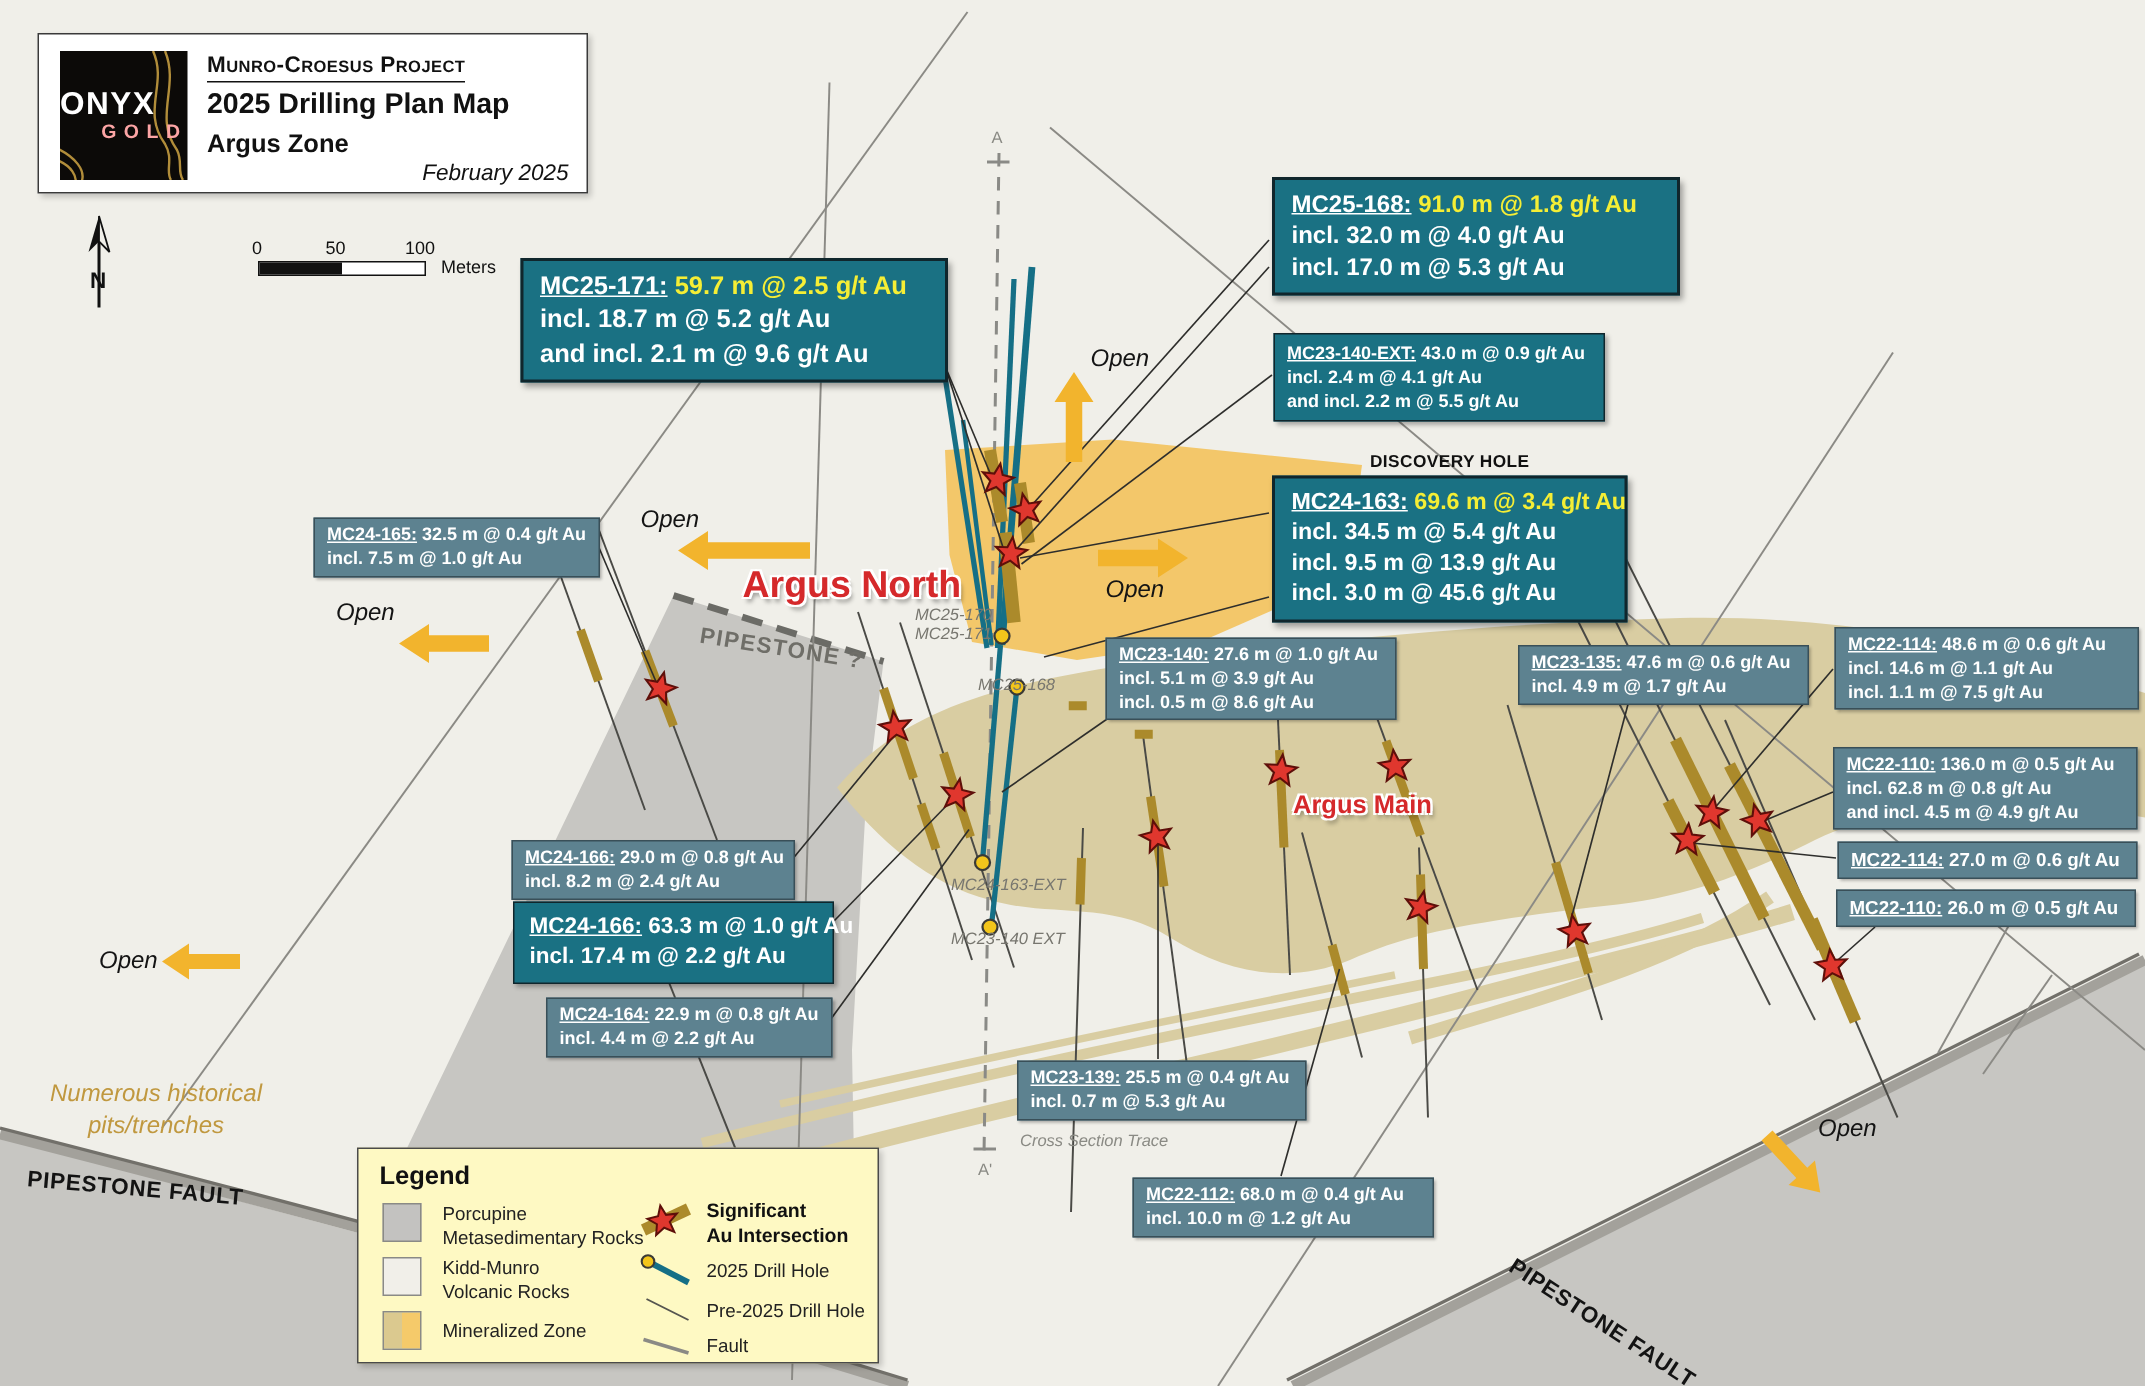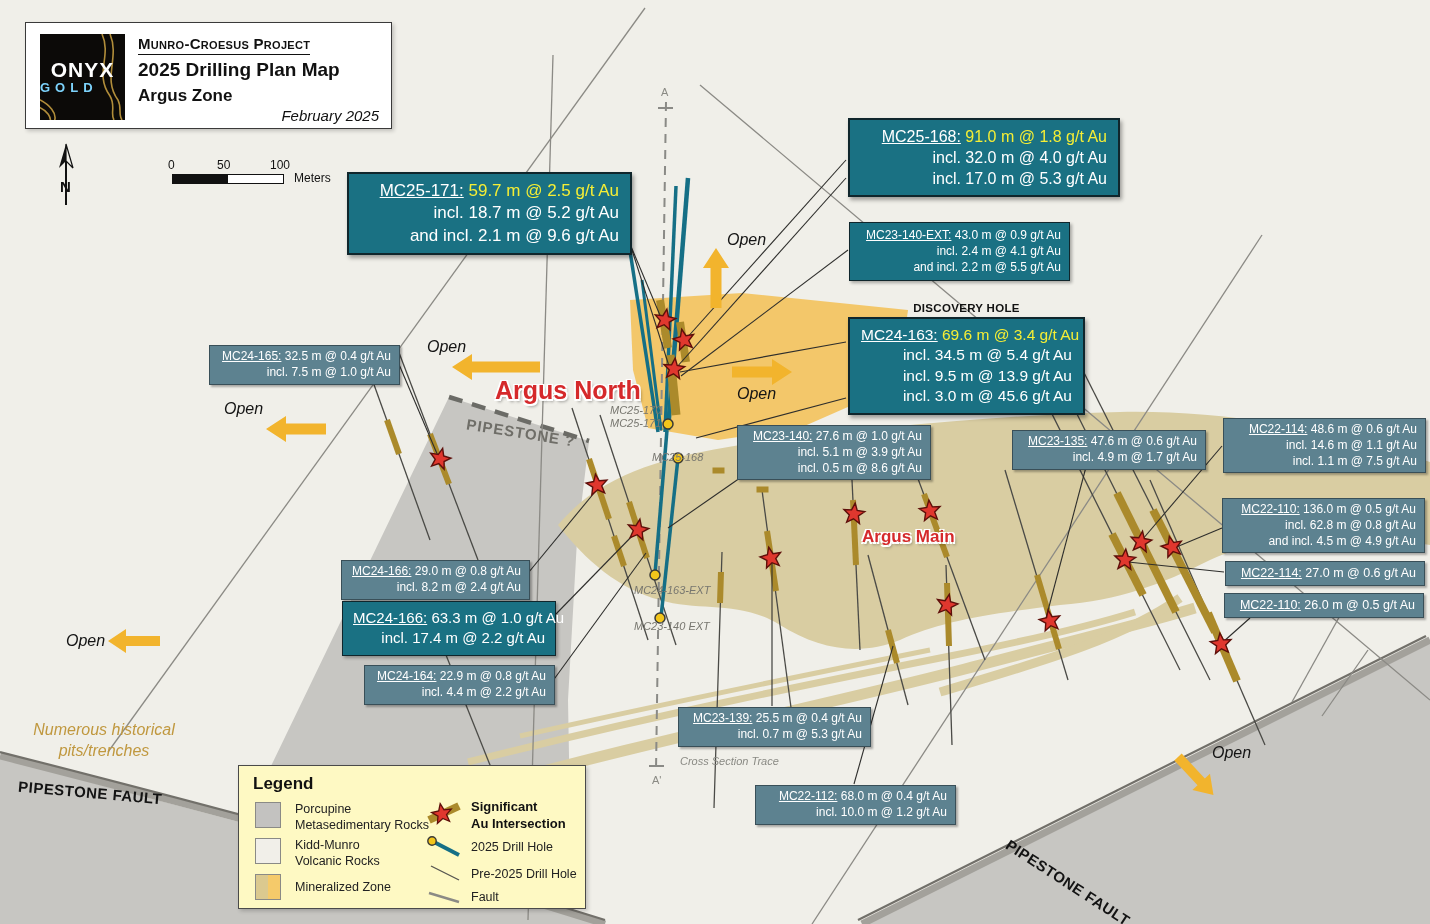--- a/index.html
+++ b/index.html
@@ -1,21 +1,21 @@
 <!DOCTYPE html>
 <html><head>
 <meta charset="utf-8">
 <style>
   html,body{margin:0;padding:0;background:#fff;}
   #stage{position:relative;width:1430px;height:924px;overflow:hidden;
          background:#edebe6;font-family:"Liberation Sans",sans-serif;}
   #basemap{position:absolute;left:0;top:0;}
 
   
-  .callout{position:absolute;color:#fff;font-weight:normal;box-sizing:border-box;white-space:nowrap;text-align:right;}
+  .callout{position:absolute;color:#fff;font-weight:bold;box-sizing:border-box;white-space:nowrap;}
   .co-major{background:#1a7183;border:2px solid #10262c;padding:6px 11px;font-size:17px;line-height:1.32;box-shadow:2px 3px 4px rgba(0,0,0,.35);}
   .co-tealsm{background:#1a7183;border:1.5px solid #10262c;padding:4px 8px;font-size:12px;line-height:1.35;box-shadow:2px 2px 3px rgba(0,0,0,.3);}
   .co-tealmd{background:#1a7183;border:1.5px solid #10262c;padding:6px 10px;font-size:15px;line-height:1.35;box-shadow:2px 2px 3px rgba(0,0,0,.3);}
   .co-slate{background:#5d8290;border:1px solid #394f58;padding:3px 8px;font-size:12.5px;line-height:1.32;box-shadow:1.5px 1.5px 2px rgba(0,0,0,.3);}
   .hole-id{text-decoration:underline;}
   .hl-yellow{color:#f5ee35;}
 
   
   .maplabel{position:absolute;white-space:nowrap;}
   .zone-label{color:#d5292b;font-weight:bold;
@@ -25,22 +25,22 @@
   .gray-label{color:#6f6e68;font-weight:bold;letter-spacing:1px;}
   .fault-label{color:#131313;font-weight:bold;font-size:15px;letter-spacing:.5px;}
   .pits-label{color:#c0983f;font-style:italic;font-size:16px;text-align:center;line-height:1.3;}
   .section-label{color:#8a8a84;font-size:11px;}
   .discovery{position:absolute;color:#111;font-weight:bold;font-size:11.5px;letter-spacing:.3px;text-align:center;}
 
   
   #titleblock{position:absolute;left:25px;top:22px;width:365px;height:105px;background:#fff;
               border:1.5px solid #3a3a3a;box-shadow:2px 2px 4px rgba(0,0,0,.2);}
   #logo{position:absolute;left:14px;top:11px;width:85px;height:86px;background:#0c0a08;overflow:hidden;}
-  #logo .onyx{position:absolute;left:0;right:0;top:24px;text-align:center;color:#fff;font-weight:bold;font-size:21px;letter-spacing:1px;}
-  #logo .gold{position:absolute;left:0;right:0;top:46px;text-align:left;color:#7dd3fc;font-weight:bold;font-size:13px;letter-spacing:5px;}
+  #logo .onyx{position:absolute;left:0;right:0;top:24px;text-align:left;color:#fff;font-weight:bold;font-size:21px;letter-spacing:1px;}
+  #logo .gold{position:absolute;left:0;right:0;top:46px;text-align:right;color:#fca5a5;font-weight:bold;font-size:13px;letter-spacing:5px;}
   #tb-project{position:absolute;left:112px;top:12px;font-variant:small-caps;font-weight:bold;font-size:15px;color:#111;
               border-bottom:1.5px solid #111;padding-bottom:2px;letter-spacing:.3px;}
   #tb-title{position:absolute;left:112px;top:36px;font-weight:bold;font-size:19px;color:#111;}
   #tb-sub{position:absolute;left:112px;top:63px;font-weight:bold;font-size:17px;color:#111;}
   #tb-date{position:absolute;right:12px;top:84px;font-style:italic;font-size:15px;color:#111;}
 
   
   #scalebar{position:absolute;left:168px;top:158px;width:230px;height:34px;font-size:12px;color:#111;}
   #sb-bar{position:absolute;left:4px;top:16px;width:110px;height:8px;border:1.5px solid #111;background:#fff;}
   #sb-black{position:absolute;left:0;top:0;width:50%;height:100%;background:#111;}

